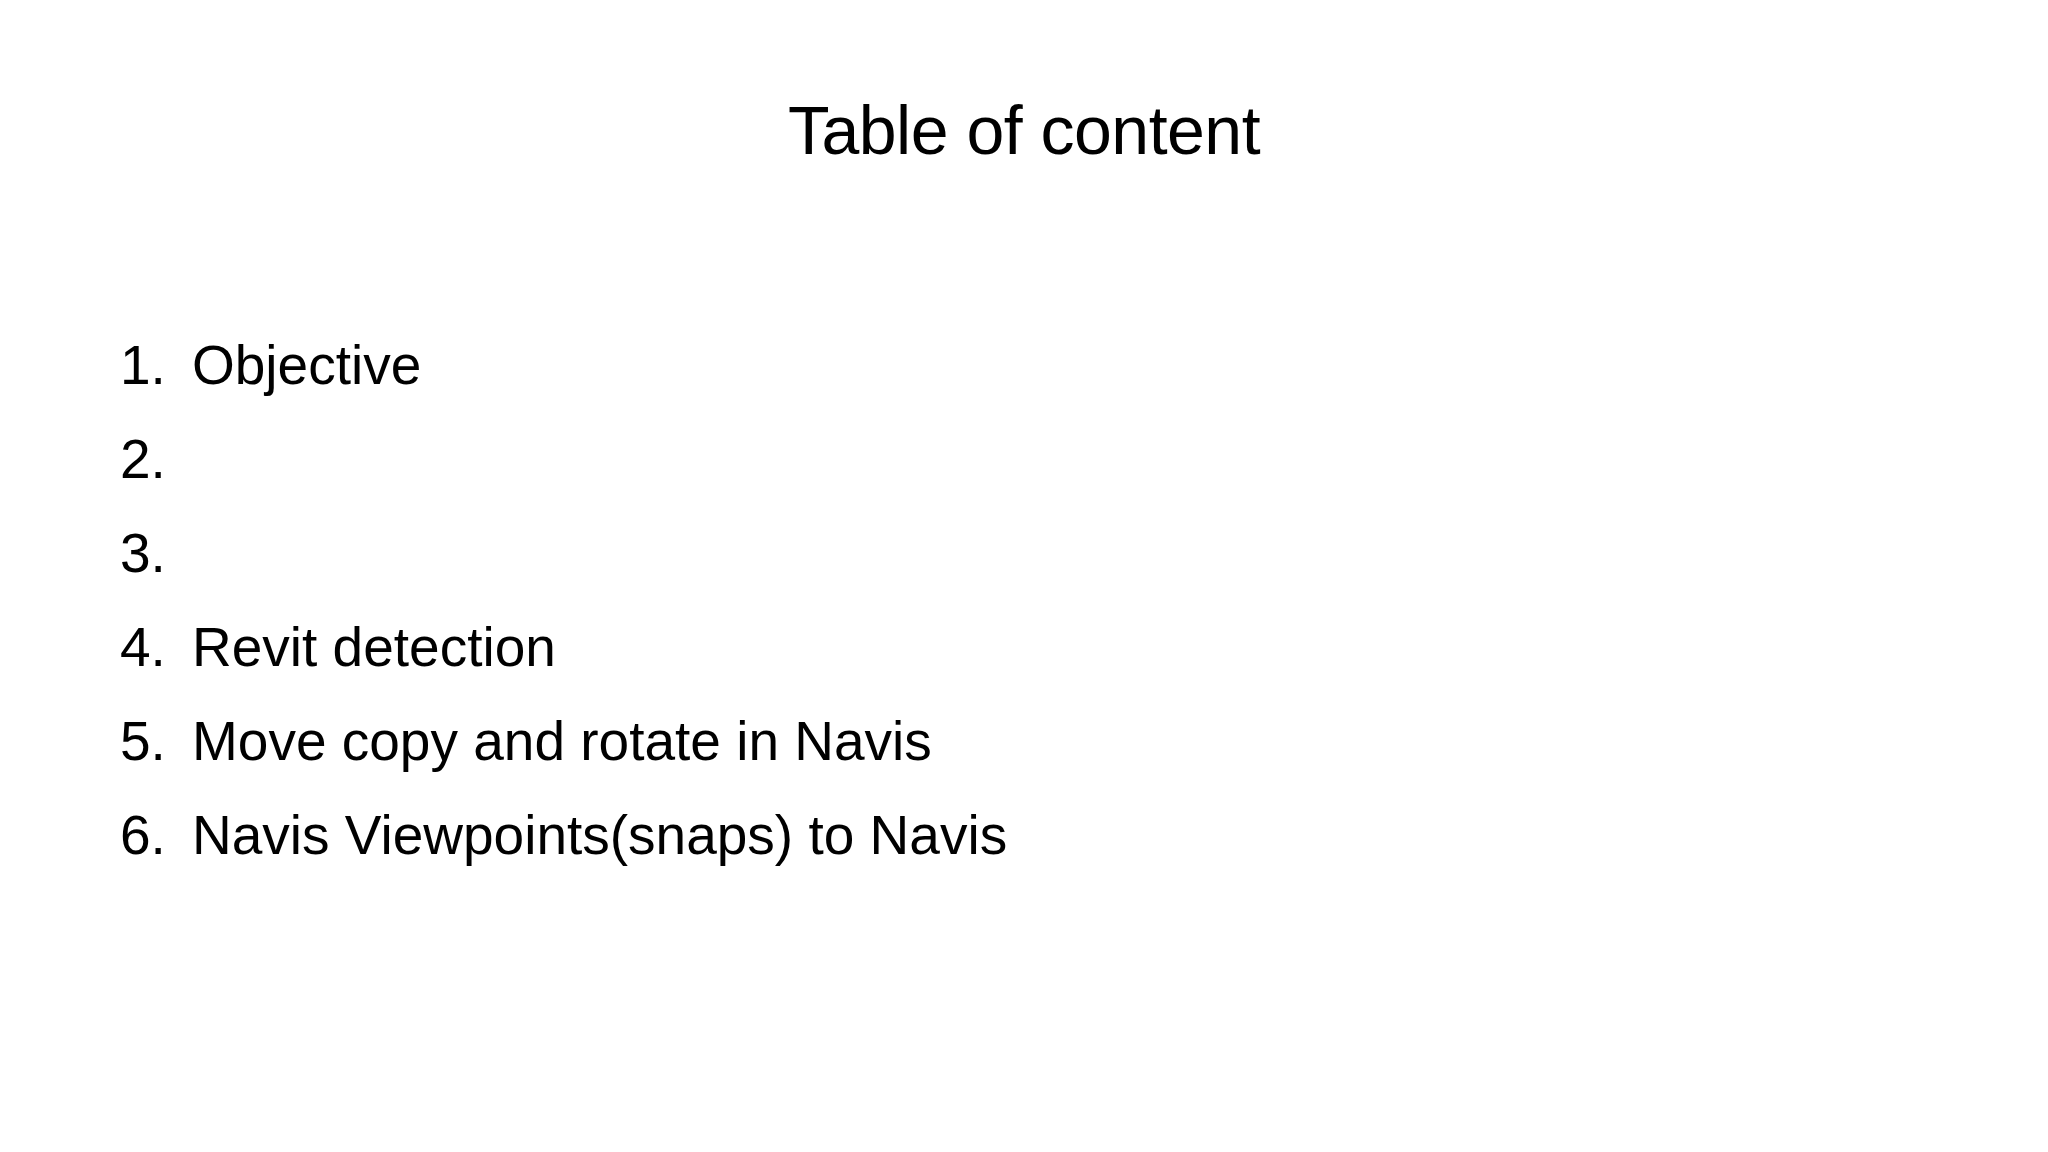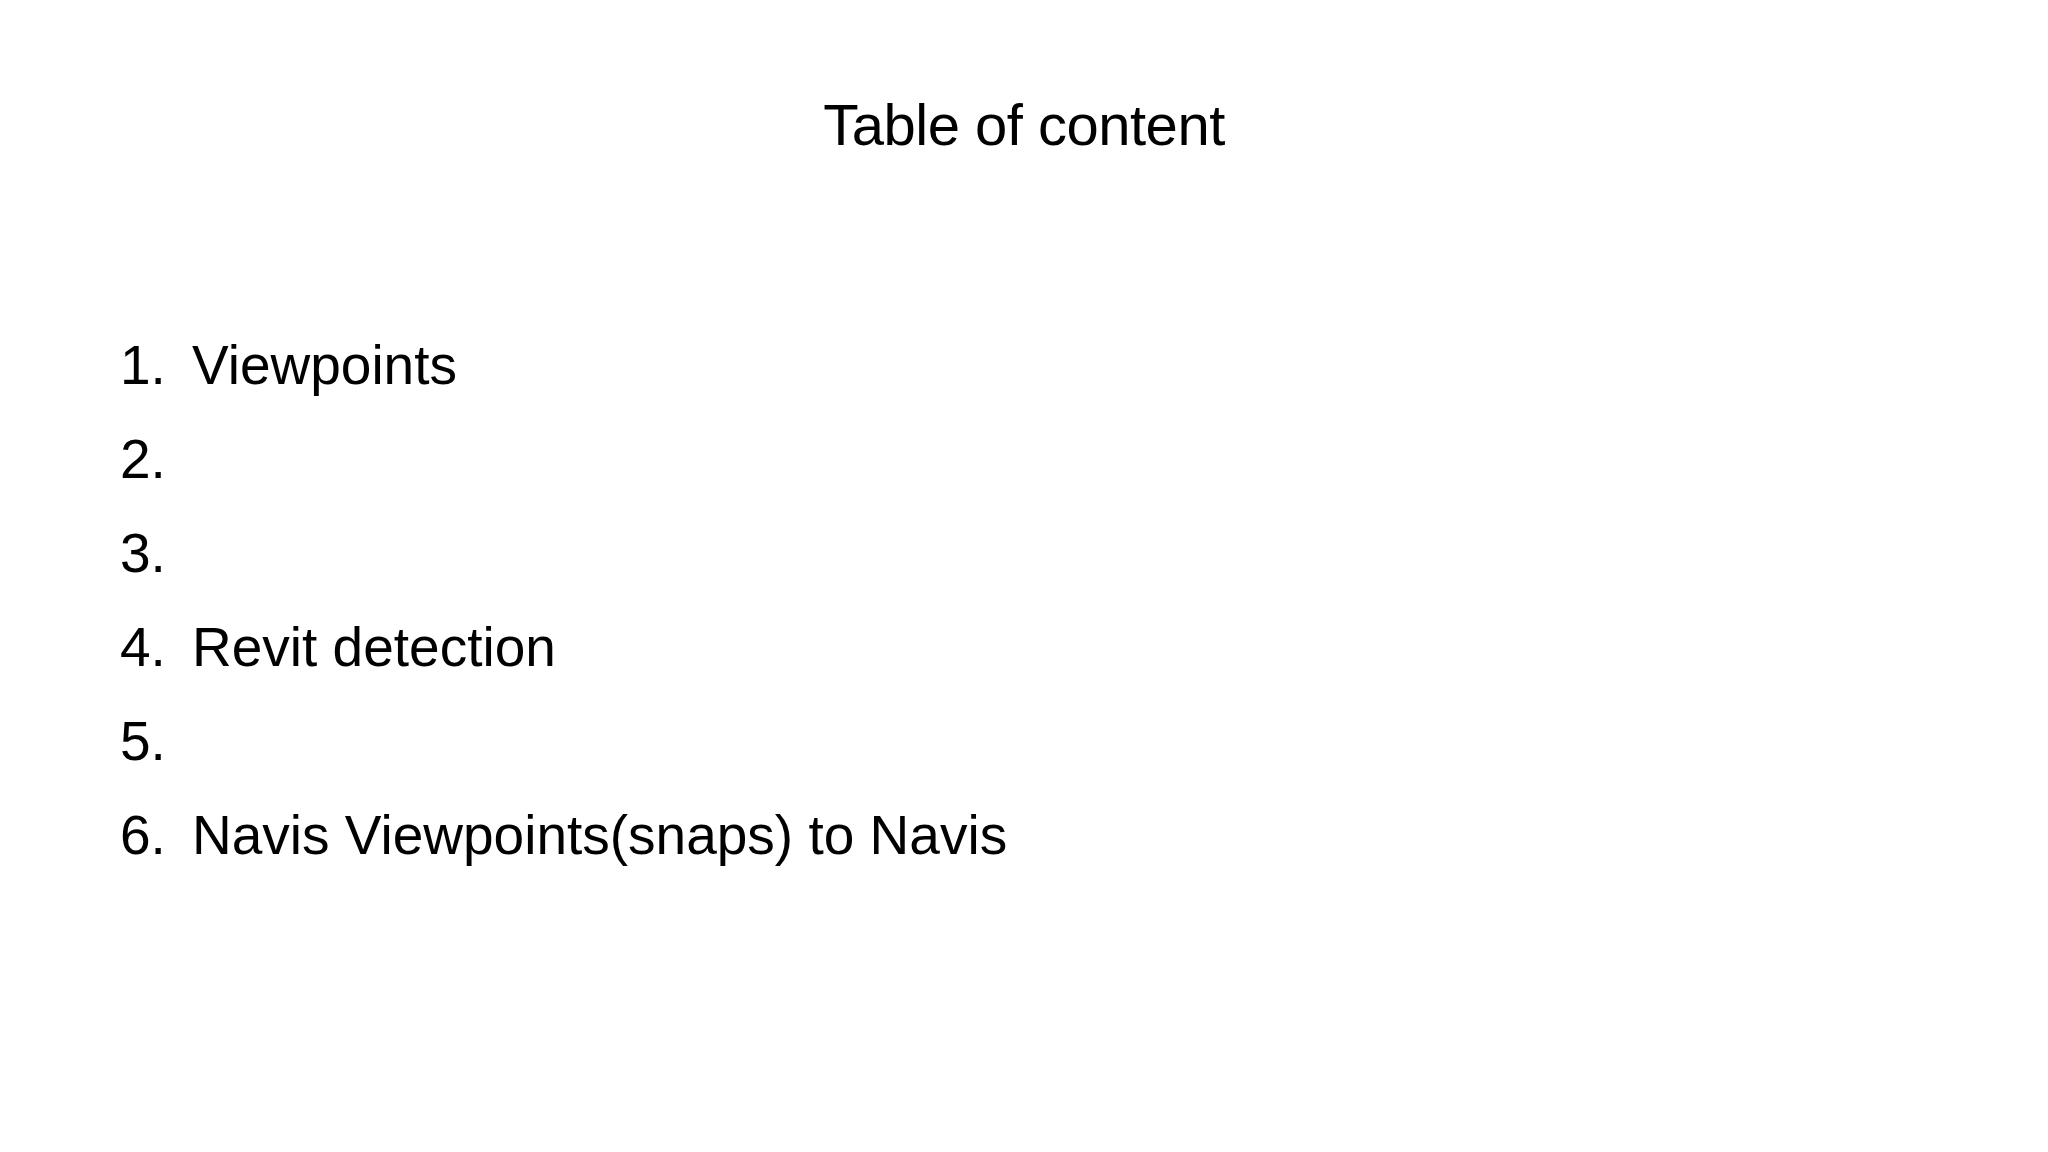--- a/index.html
+++ b/index.html
@@ -23,21 +23,21 @@
     background: #ffffff;
     box-sizing: border-box;
   }
 
   .slide-title {
     position: absolute;
     left: 0;
     top: 95px;
     width: 2048px;
     text-align: center;
-    font-size: 58px;
+    font-size: 68px;
     line-height: 1.05;
     font-weight: 400;
     letter-spacing: -0.5px;
     color: #000000;
     white-space: nowrap;
   }
 
   .toc-list {
     position: absolute;
     left: 120px;
@@ -76,38 +76,39 @@
 <body>
 
 <div class="slide">
 
   <div class="slide-title">Table of content</div>
 
   <ol class="toc-list">
 
     <li class="toc-item">
       <span class="toc-num">1.</span>
-      <span class="toc-label">Viewpoints</span>
+      <span class="toc-label">Objective</span>
     </li>
 
     <li class="toc-item">
       <span class="toc-num">2.</span>
     </li>
 
     <li class="toc-item">
       <span class="toc-num">3.</span>
     </li>
 
     <li class="toc-item">
       <span class="toc-num">4.</span>
       <span class="toc-label">Revit detection</span>
     </li>
 
     <li class="toc-item">
       <span class="toc-num">5.</span>
+      <span class="toc-label">Move copy and rotate in Navis</span>
     </li>
 
     <li class="toc-item">
       <span class="toc-num">6.</span>
       <span class="toc-label">Navis Viewpoints(snaps) to Navis</span>
     </li>
 
   </ol>
 
 </div>

